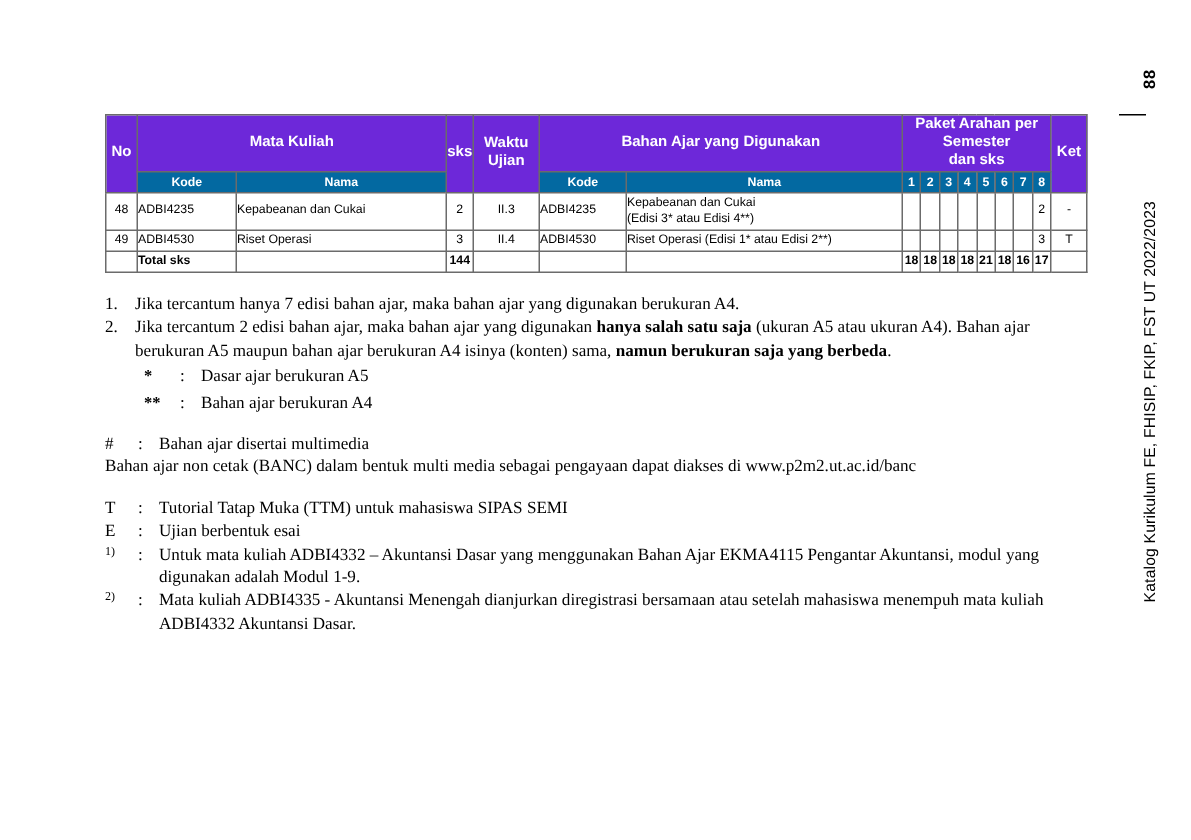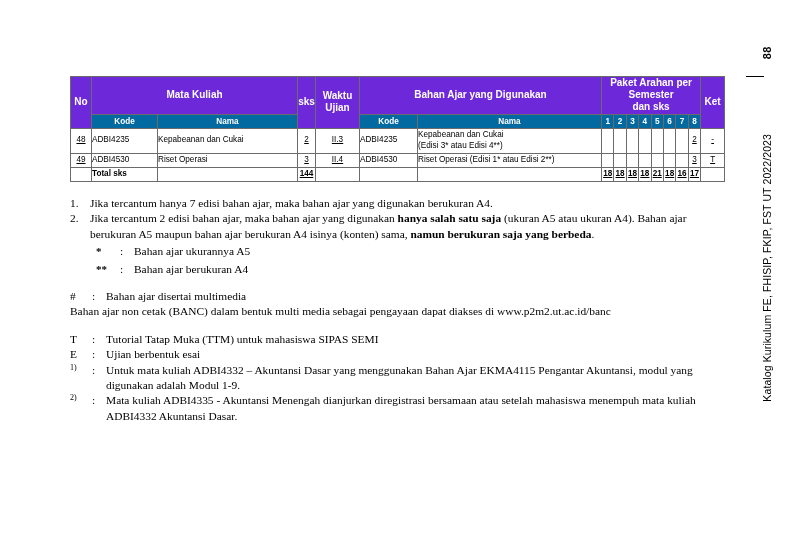--- a/index.html
+++ b/index.html
@@ -100,21 +100,21 @@
     height: 13px;
   }
   .bodycell {
     background: #ffffff;
     color: #000000;
     font-weight: normal;
     font-size: 8.2px;
     padding: 1px 3px;
     line-height: 1.3;
   }
-  .c { text-align: center; text-decoration: underline; }
+  .c { text-align: center; }
   .l { text-align: left; }
   .bold { font-weight: bold; }
   .r-tall td { height: 24px; }
   .r-short td { height: 13px; }
   .r-total td { height: 13px; }
 
   .semcol { width: 12.4px; }
 
   
   #notes {
@@ -315,21 +315,21 @@
     </div>
 
     <div class="numrow">
       <span class="num">2.</span>
       <span class="body"><span>Jika tercantum 2 edisi bahan ajar, maka bahan ajar yang digunakan </span><span class="b">hanya salah satu saja</span><span> (ukuran A5 atau ukuran A4). Bahan ajar berukuran A5 maupun bahan ajar berukuran A4 isinya (konten) sama, </span><span class="b">namun berukuran saja yang berbeda</span><span>.</span></span>
     </div>
 
     <div class="symrow">
       <span class="sym">*</span>
       <span class="colon">:</span>
-      <span class="body">Bahan ajar ukurannya A5</span>
+      <span class="body">Dasar ajar berukuran A5</span>
     </div>
 
     <div class="symrow">
       <span class="sym">**</span>
       <span class="colon">:</span>
       <span class="body">Bahan ajar berukuran A4</span>
     </div>
 
     <div class="gap-md"></div>
 

